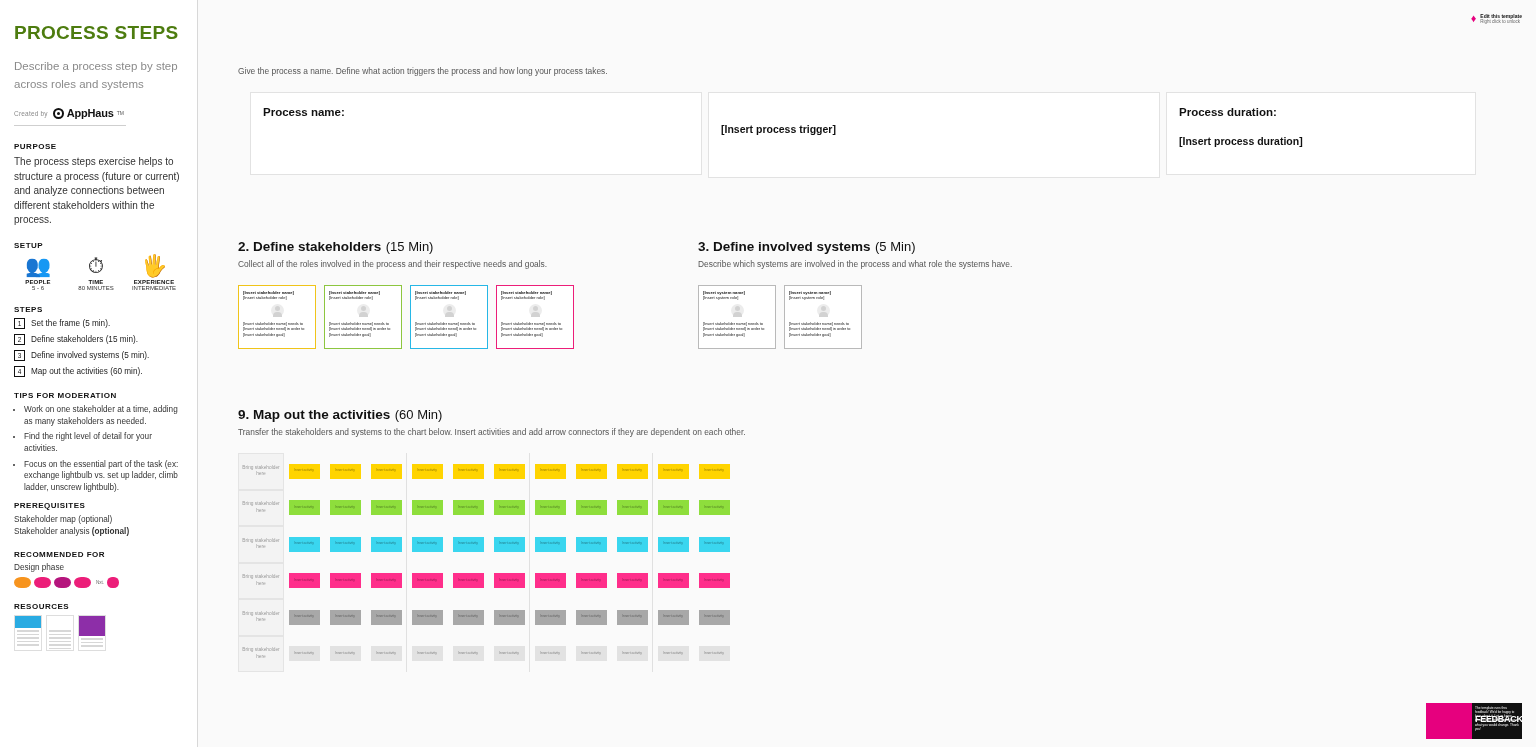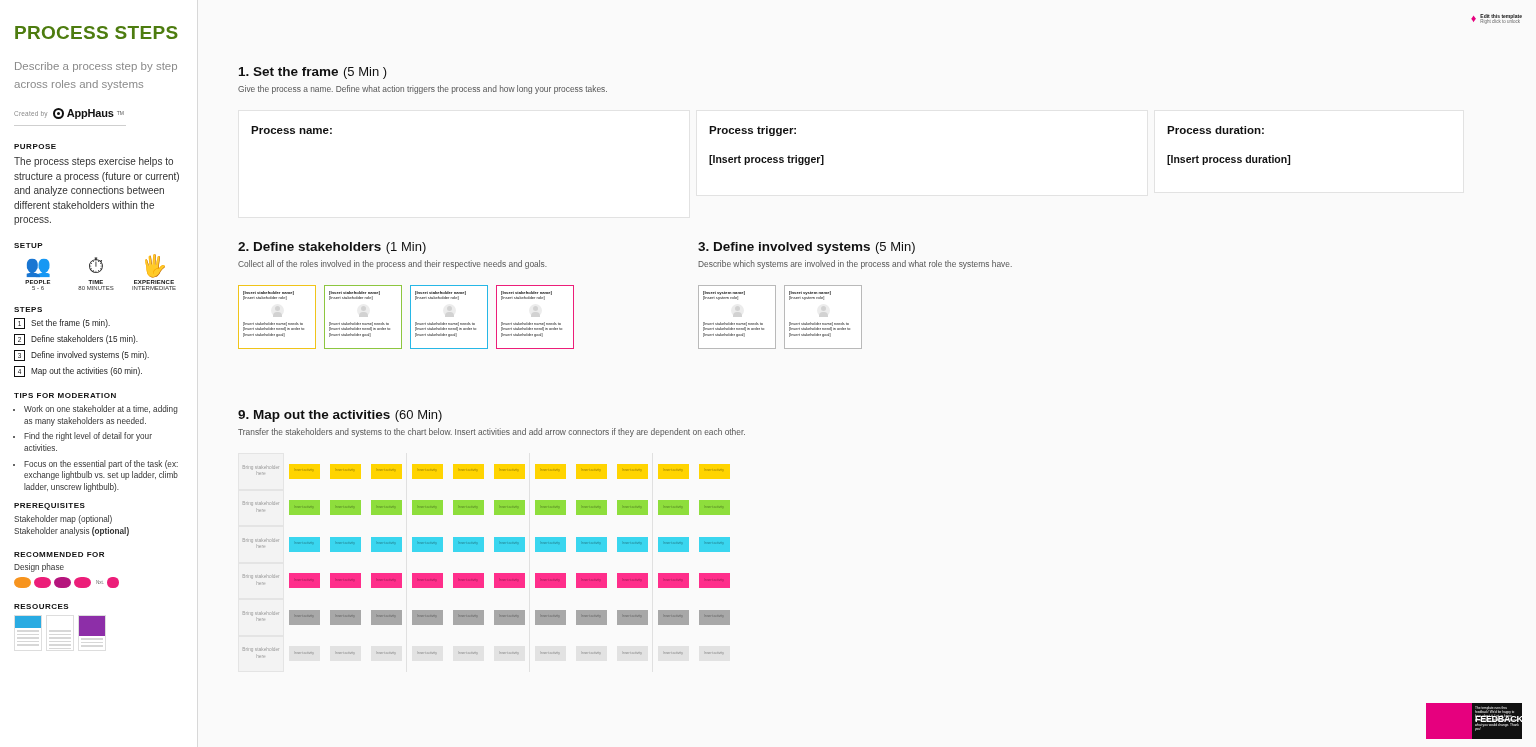--- a/index.html
+++ b/index.html
@@ -89,21 +89,21 @@
   .h-sub{font-size:8.4px;color:#555;margin-top:4px;}
 
   .sec1{position:absolute;left:40px;top:62px;width:1262px;}
   .cards-row{display:flex;gap:6px;margin-top:16px;}
   .card{
     background:#fff;border:1px solid #e2e2e2;box-sizing:border-box;
     padding:13px 12px;position:relative;
   }
   .card-label{font-size:11.5px;font-weight:bold;color:#111;}
   .card-ph{font-size:10.5px;font-weight:bold;color:#111;margin-top:17px;}
-  .card-a{width:452px;height:108px;}
+  .card-a{width:452px;height:83px;margin-left:12px;}
   .card-b{width:452px;height:86px;}
   .card-c{width:310px;height:83px;}
 
   .sec2{position:absolute;left:40px;top:237px;width:440px;}
   .sec3{position:absolute;left:500px;top:237px;width:420px;}
 
   .note-row{display:flex;gap:8px;margin-top:16px;}
   .note{
     width:78px;height:64px;background:#fff;border:1px solid #999;
     box-sizing:border-box;padding:4px 4px;position:relative;
@@ -282,44 +282,39 @@
 
   <div class="edit-template">
     <span class="et-ico">♦</span>
     <span>
       <span class="et-t1" style="display:block">Edit this template</span>
       <span class="et-t2" style="display:block">Right click to unlock</span>
     </span>
   </div>
 
   <div class="sec1">
-    <div>
-      <span class="h-num">1. Set the frame</span>
-      <span class="h-time">(5 Min )</span>
-    </div>
     <div class="h-sub">Give the process a name. Define what action triggers the process and how long your process takes.</div>
     <div class="cards-row">
       <div class="card card-a">
         <div class="card-label">Process name:</div>
       </div>
       <div class="card card-b">
-        <div class="card-label">Process trigger:</div>
         <div class="card-ph">[Insert process trigger]</div>
       </div>
       <div class="card card-c">
         <div class="card-label">Process duration:</div>
         <div class="card-ph">[Insert process duration]</div>
       </div>
     </div>
   </div>
 
   <div class="sec2">
     <div>
       <span class="h-num">2. Define stakeholders</span>
-      <span class="h-time">(1 Min)</span>
+      <span class="h-time">(15 Min)</span>
     </div>
     <div class="h-sub">Collect all of the roles involved in the process and their respective needs and goals.</div>
     <div class="note-row">
       <div class="note n-yellow">
         <div class="nm">[Insert stakeholder name]</div>
         <div class="nr">[Insert stakeholder role]</div>
         <div class="avatar"></div>
         <div class="nl">[Insert stakeholder name] needs to [Insert stakeholder need] in order to [Insert stakeholder goal]</div>
       </div>
       <div class="note n-green">

